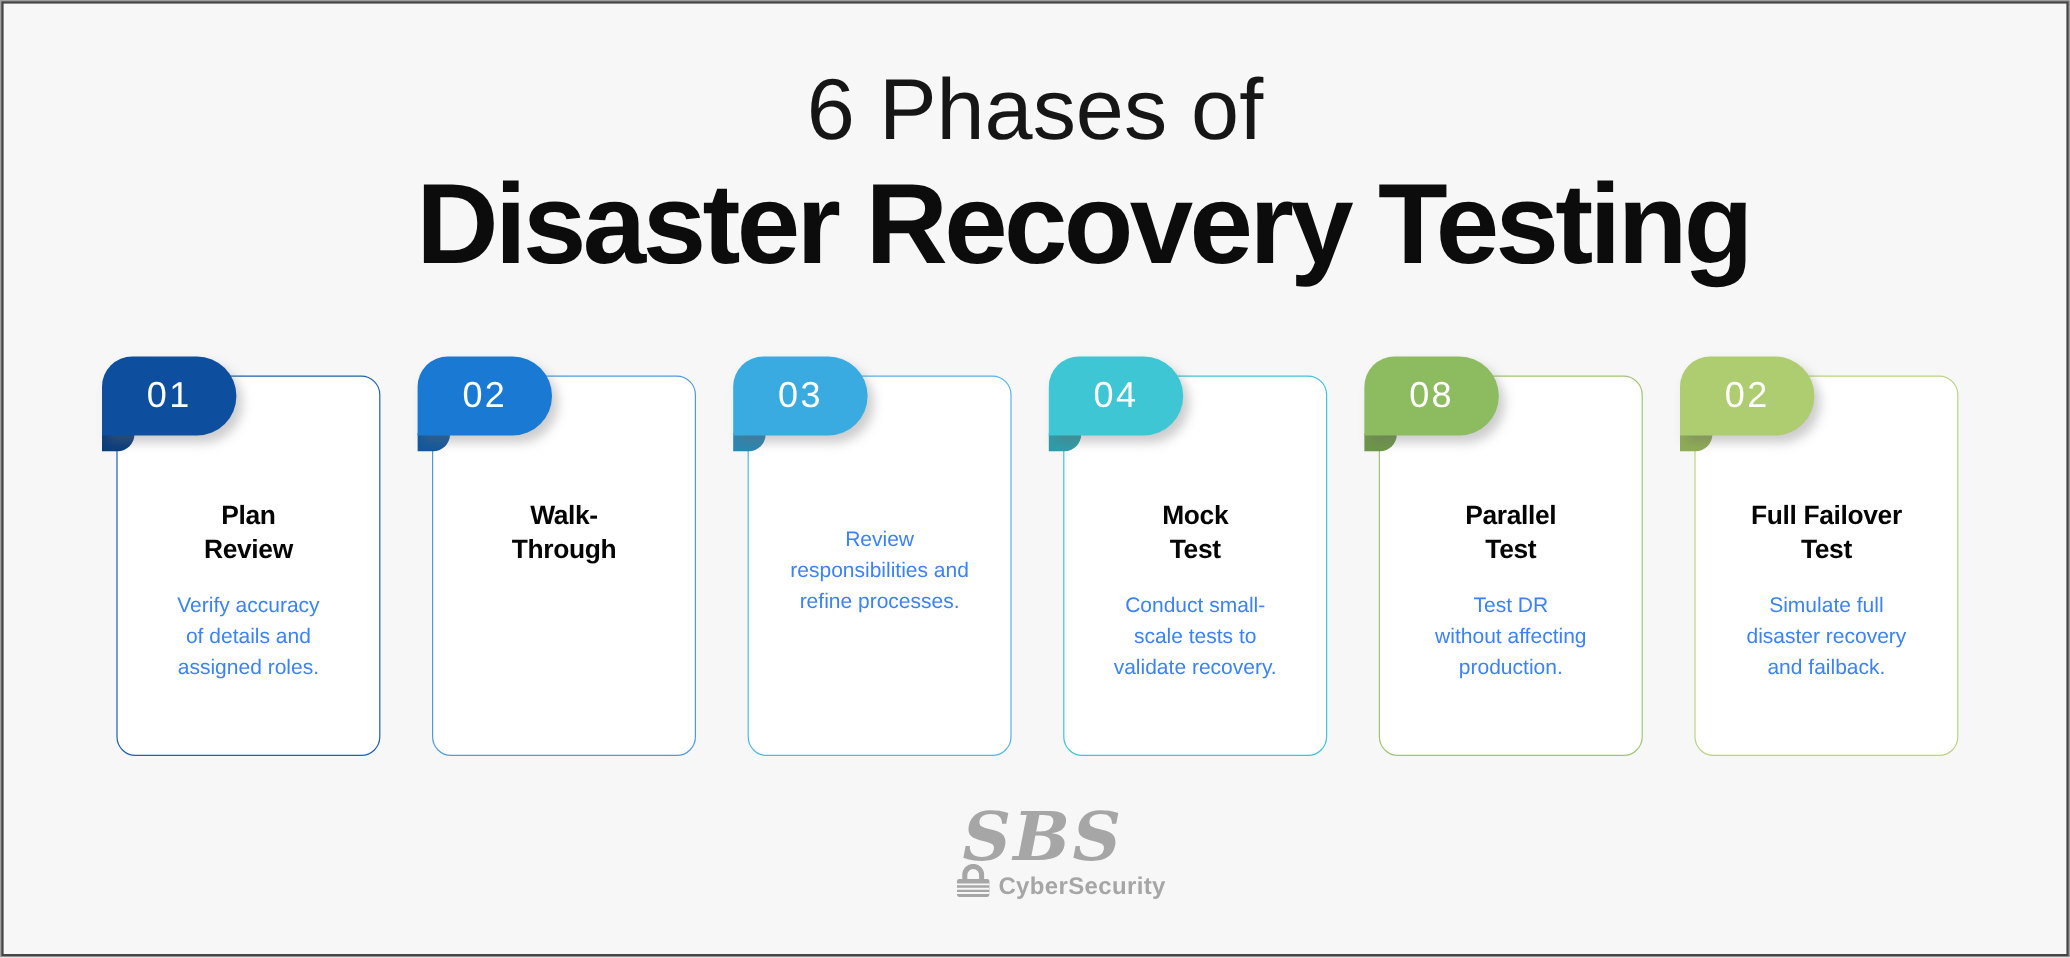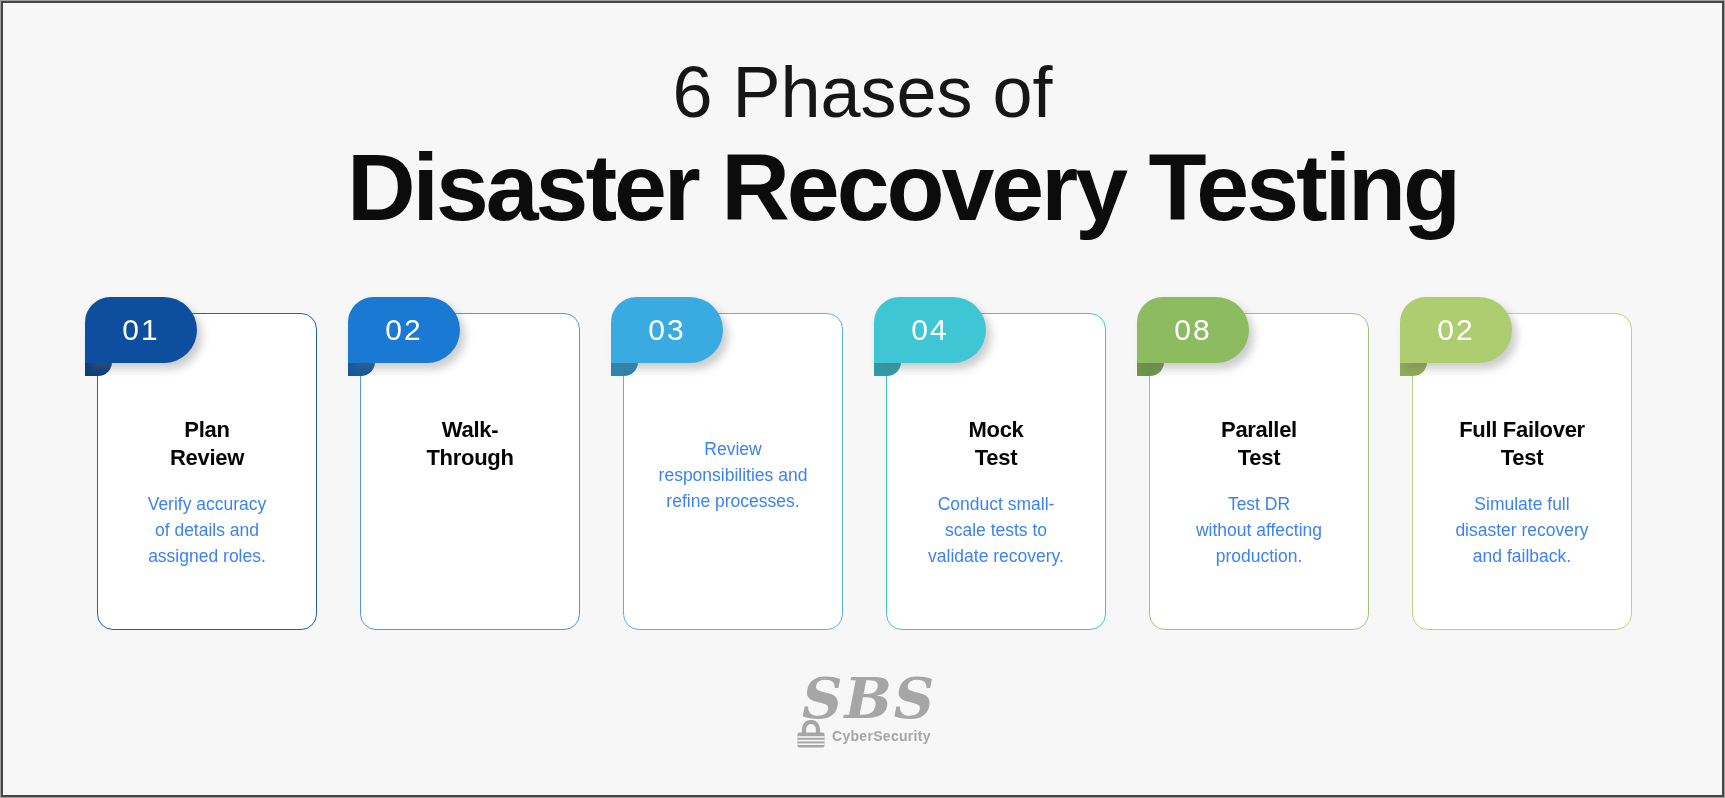--- a/index.html
+++ b/index.html
@@ -80,21 +80,21 @@
   
   .logo { position: absolute; left: 788px; top: 670px; width: 170px; height: 80px; }
   .logo-text {
     position: absolute; left: 14px; top: 0;
     font-family: "DejaVu Serif", serif; font-style: italic; font-weight: 700;
     font-size: 56px; line-height: 1; letter-spacing: 2px;
     color: var(--logo-gray, #a6a6a6);
   }
   .logo-sub {
     position: absolute; left: 44px; top: 58px;
-    font-size: 14px; font-weight: 700; letter-spacing: 0.3px;
+    font-size: 20px; font-weight: 700; letter-spacing: 0.3px;
     color: var(--logo-gray, #a6a6a6);
   }
   .logo-lock { position: absolute; left: 8px; top: 50px; width: 30px; height: 28px; }
 </style>
 </head>
 <body>
 
 <div class="canvas">
   <div class="frame-outer"></div>
   <div class="frame-inner"></div>

